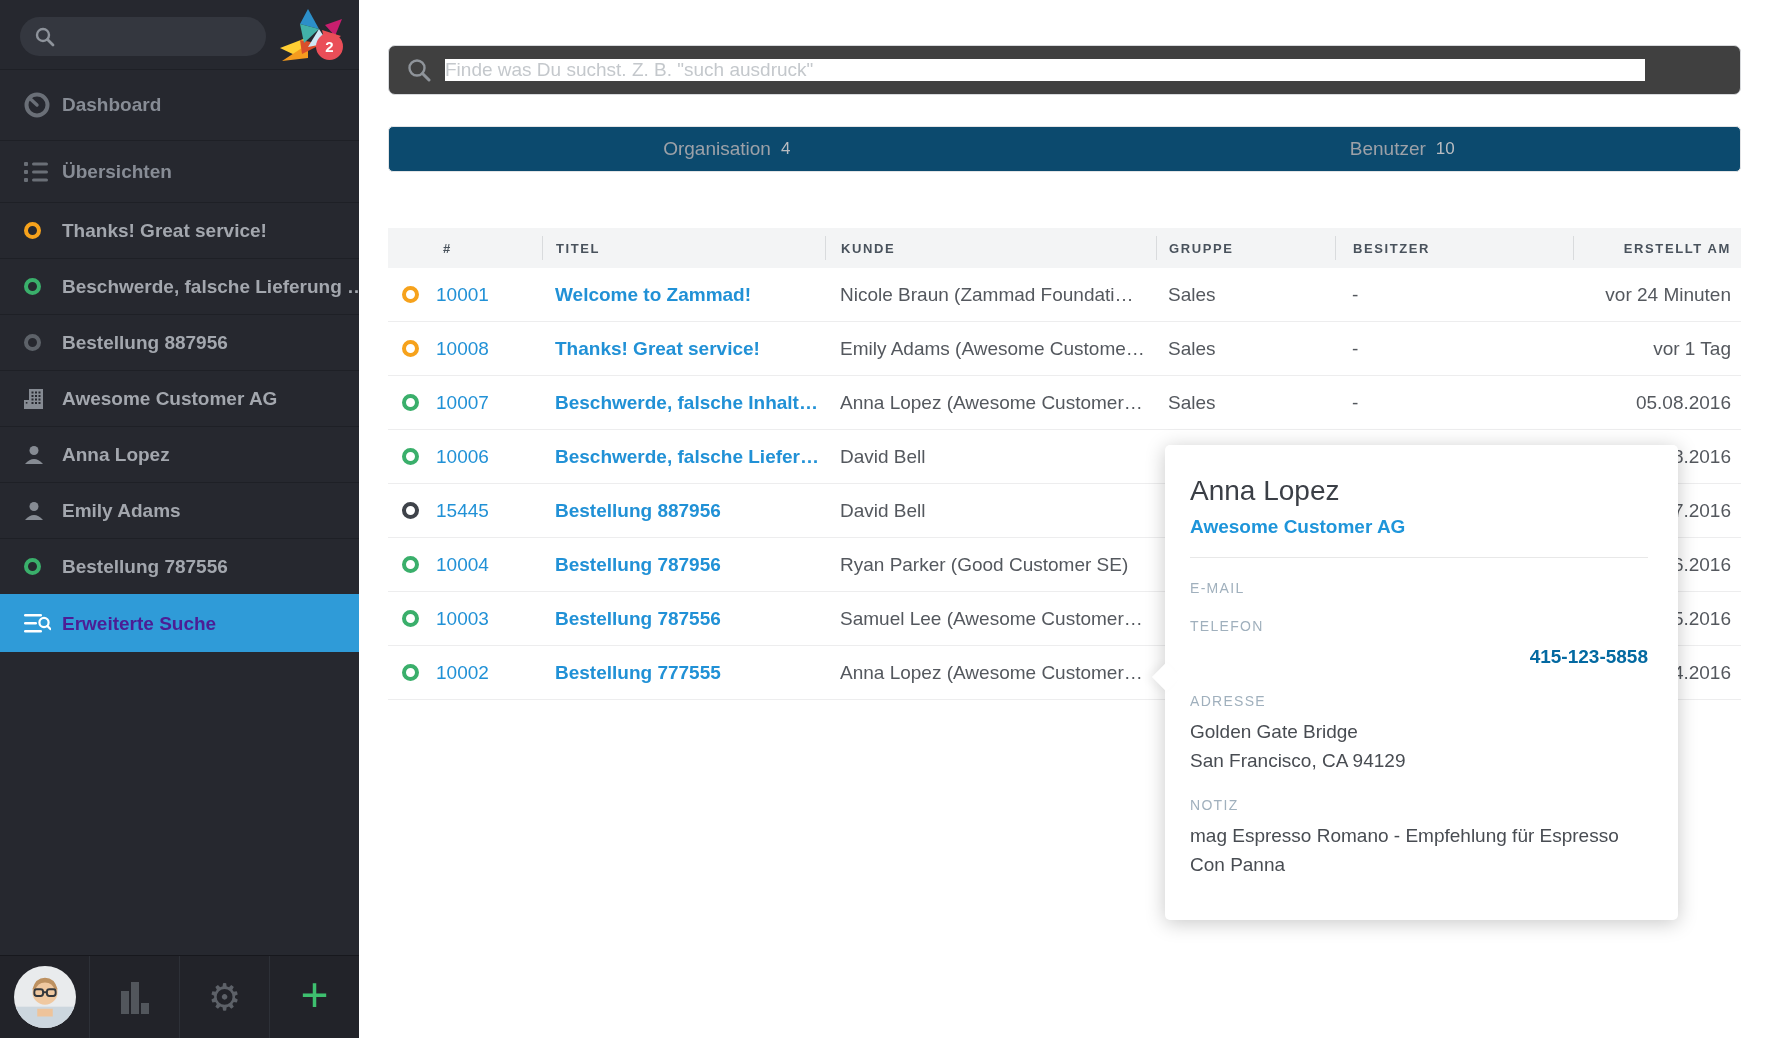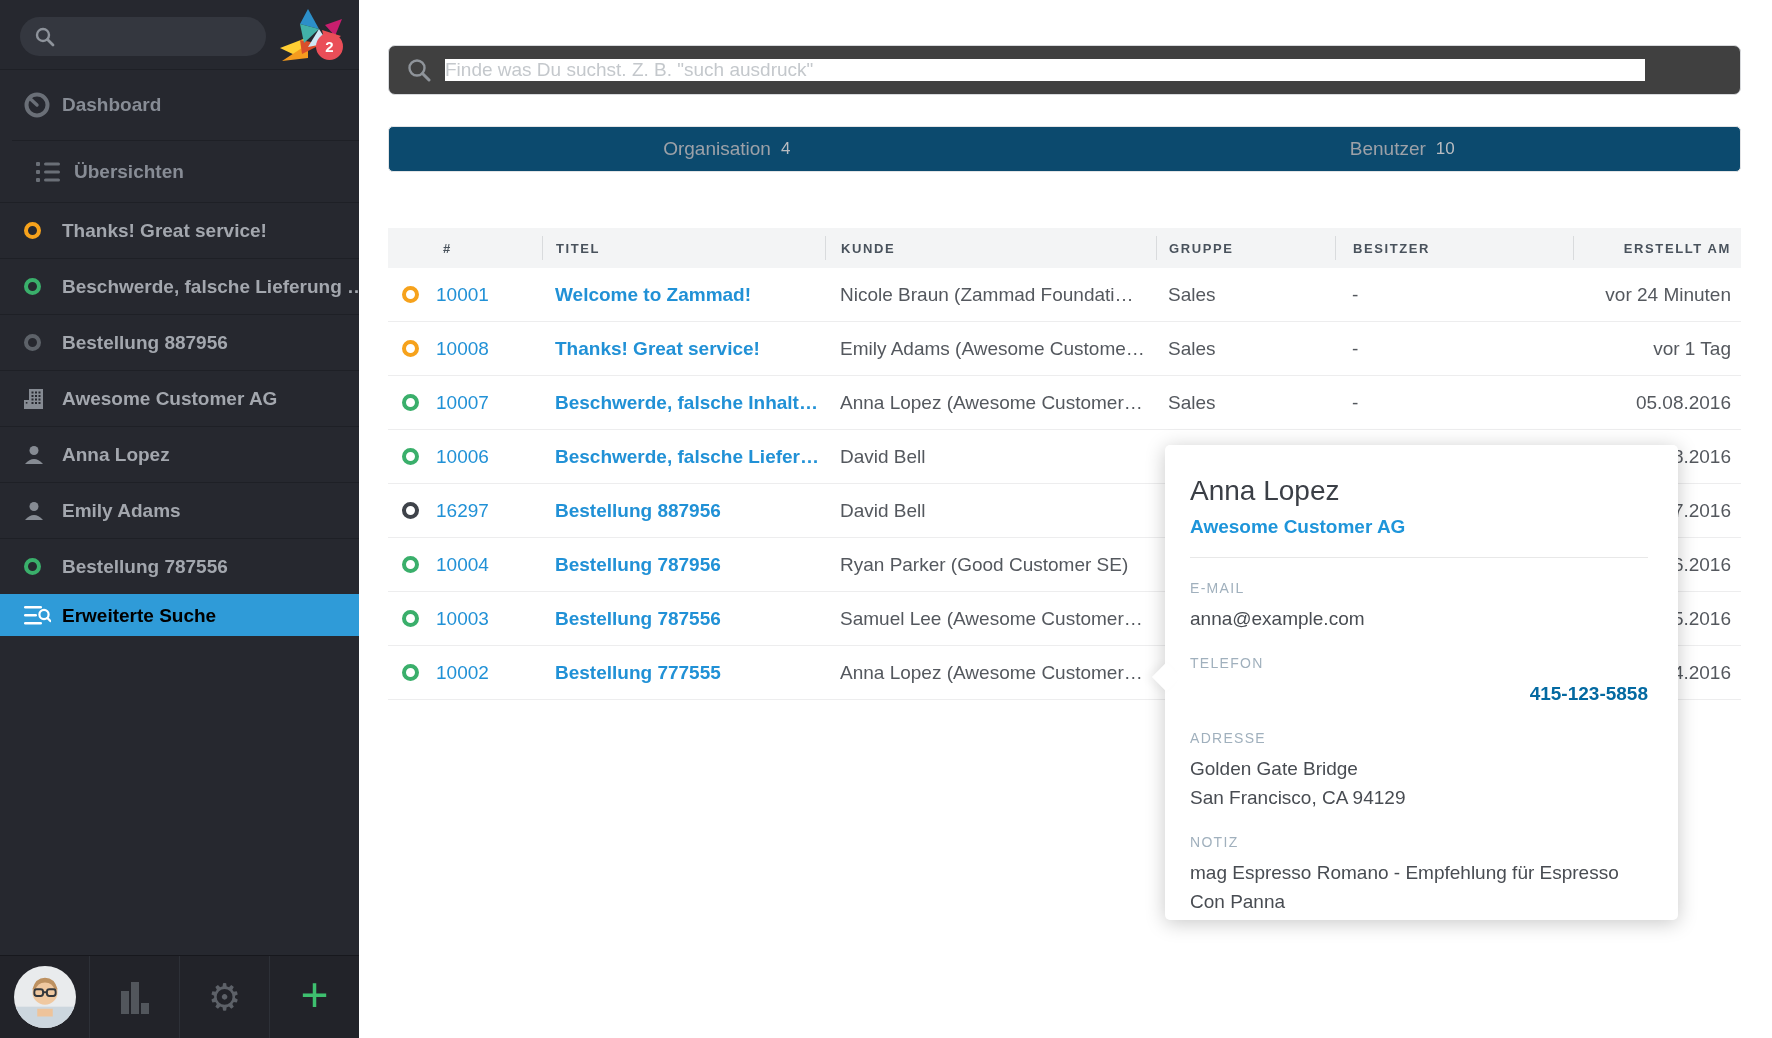--- a/index.html
+++ b/index.html
@@ -14,23 +14,23 @@
                      font-size:17px; width:190px; margin-left:10px; font-family:inherit; }
   .logo { position:absolute; left:278px; top:8px; width:66px; height:60px; }
   .logo-badge { position:absolute; left:316px; top:33px; width:27px; height:27px; border-radius:50%;
                 background:#ea4e58; color:#fff; font-size:15px; font-weight:700;
                 display:flex; align-items:center; justify-content:center; }
 
   .sb-rows { position:absolute; left:0; top:69px; width:359px; }
   .sb-row { display:flex; align-items:center; border-top:1px solid #1e2026; color:#9ba0a8; font-size:19px; }
   .sb-row .ic { width:38px; margin-left:24px; display:flex; align-items:center; justify-content:flex-start; flex:none; }
   .sb-row.nav { height:71px; color:#878c95; }
-  .sb-row.nav2 { height:62px;margin-left:12px; }
+  .sb-row.nav2 { height:62px; }
   .sb-row.item { height:56px; color:#a3a7ae; }
-  .sb-row.active { height:42px; background:#2f9bd8; color:#000000; border-top:1px solid #2f9bd8; }
+  .sb-row.active { height:58px; background:#2f9bd8; color:#4c1d95; border-top:1px solid #2f9bd8; }
   .sb-label { white-space:nowrap; overflow:hidden;font-weight:bold; }
 
   .ring { width:17px; height:17px; border-radius:50%; border:4px solid #888; background:transparent; flex:none; }
 
   .sb-footer { position:absolute; left:0; bottom:0; width:359px; height:83px; background:#222329;
                border-top:1px solid #17181d; display:flex; }
   .sb-cell { flex:1; display:flex; align-items:center; justify-content:center; border-left:1px solid #2d3037; }
   .sb-cell:first-child { border-left:none; }
   .gear-glyph { font-family:"DejaVu Sans", sans-serif; font-size:37px; color:#5d6168; line-height:1; }
   .plus-glyph { font-size:48px; color:#3ec06f; line-height:1; font-weight:400; margin-top:-4px; }
@@ -329,21 +329,21 @@
         </div>
       <div class="c2 ttitle">Beschwerde, falsche Liefer…</div>
       <div class="c3 tcell">David Bell</div>
       <div class="c4 tcell"></div>
       <div class="c5 tcell"></div>
       <div class="c6 tcell">8.2016</div>
     </div>
     <div class="trow">
       <div class="c1">
           <span class="ring" style="border-color: rgb(63, 67, 74);"></span>
-          <span class="tnum">16297</span>
+          <span class="tnum">15445</span>
         </div>
       <div class="c2 ttitle">Bestellung 887956</div>
       <div class="c3 tcell">David Bell</div>
       <div class="c4 tcell"></div>
       <div class="c5 tcell"></div>
       <div class="c6 tcell">7.2016</div>
     </div>
     <div class="trow">
       <div class="c1">
           <span class="ring" style="border-color: rgb(58, 175, 107);"></span>
@@ -378,21 +378,20 @@
       <div class="c6 tcell">4.2016</div>
     </div>
   </div>
 
   <div class="popover">
     <div class="notch"></div>
     <div class="pp-name">Anna Lopez</div>
     <div class="pp-org">Awesome Customer AG</div>
     <div class="pp-divider"></div>
     <div class="pp-label">E-MAIL</div>
-    <div class="pp-value">anna@example.com</div>
     <div class="pp-label">TELEFON</div>
     <div class="pp-value pp-link">415-123-5858</div>
     <div class="pp-label">ADRESSE</div>
     <div class="pp-value"><span>Golden Gate Bridge</span><br><span>San Francisco, CA 94129</span></div>
     <div class="pp-label">NOTIZ</div>
     <div class="pp-value">mag Espresso Romano - Empfehlung für Espresso Con Panna</div>
   </div>
 
 </div>
 

